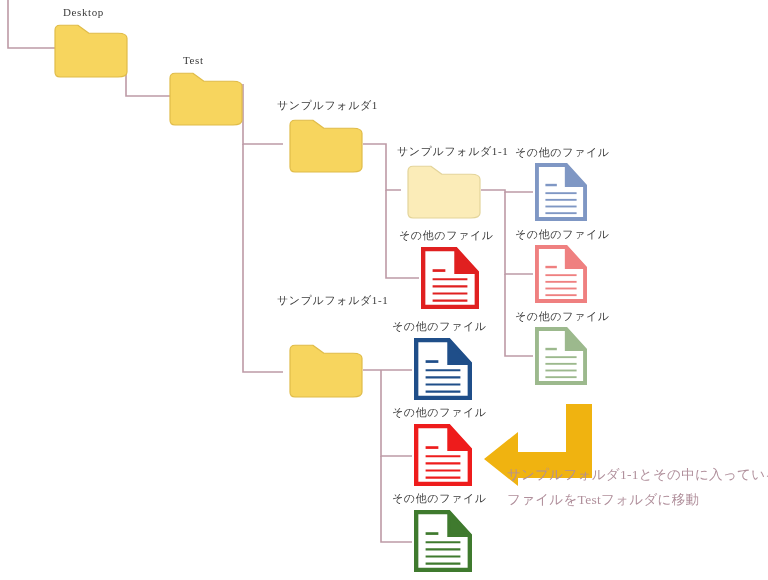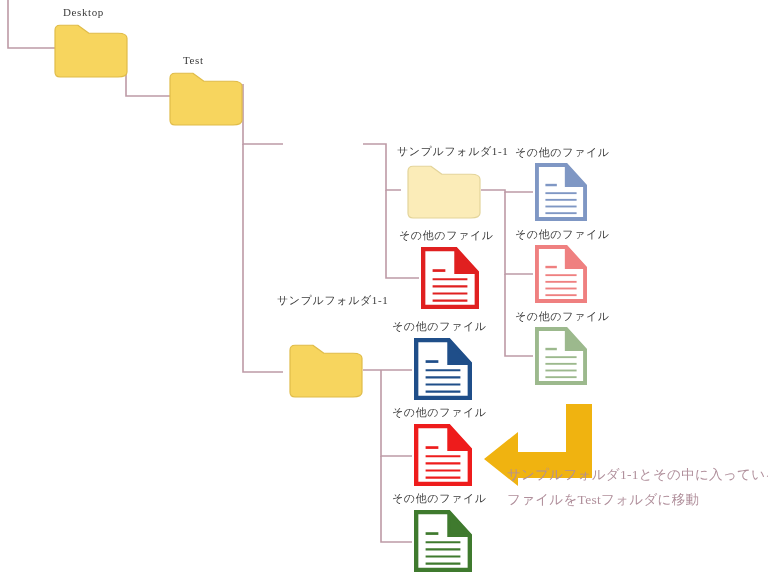--- a/index.html
+++ b/index.html
@@ -70,20 +70,26 @@
         <div class="gfx" style="left: 0px; top: 0px;"><svg width="78" height="57" viewBox="0 0 78 57" xmlns="http://www.w3.org/2000/svg">
             <path d="M 5 8.25 Q 5 3.25 10 3.25 L 27.880000000000003 3.25 L 38.88 11.25 L 68 11.25 Q 77 11.25 77 16.25 L 77 50 Q 77 55 68 55 L 10 55 Q 5 55 5 50 Z" fill="#f7d55e" stroke="#e0bc49" stroke-width="1.2" stroke-linejoin="round"></path>
           </svg></div>
         <div class="lbl" style="left: 13px; top: -16px;">Desktop</div>
       </div>
       <div class="node" style="left: 165px; top: 70px; width: 78px; height: 55px;">
         <div class="gfx" style="left: 0px; top: 0px;"><svg width="78" height="57" viewBox="0 0 78 57" xmlns="http://www.w3.org/2000/svg">
             <path d="M 5 8.25 Q 5 3.25 10 3.25 L 27.880000000000003 3.25 L 38.88 11.25 L 68 11.25 Q 77 11.25 77 16.25 L 77 50 Q 77 55 68 55 L 10 55 Q 5 55 5 50 Z" fill="#f7d55e" stroke="#e0bc49" stroke-width="1.2" stroke-linejoin="round"></path>
           </svg></div>
         <div class="lbl" style="left: 18px; top: -16px;">Test</div>
+      </div>
+      <div class="node" style="left: 285px; top: 117px; width: 78px; height: 55px;">
+        <div class="gfx" style="left: 0px; top: 0px;"><svg width="78" height="57" viewBox="0 0 78 57" xmlns="http://www.w3.org/2000/svg">
+            <path d="M 5 8.25 Q 5 3.25 10 3.25 L 27.880000000000003 3.25 L 38.88 11.25 L 68 11.25 Q 77 11.25 77 16.25 L 77 50 Q 77 55 68 55 L 10 55 Q 5 55 5 50 Z" fill="#f7d55e" stroke="#e0bc49" stroke-width="1.2" stroke-linejoin="round"></path>
+          </svg></div>
+        <div class="lbl" style="left: -8px; top: -18px;">サンプルフォルダ1</div>
       </div>
       <div class="node" style="left: 403px; top: 163px; width: 78px; height: 55px;">
         <div class="gfx" style="left: 0px; top: 0px;"><svg width="78" height="57" viewBox="0 0 78 57" xmlns="http://www.w3.org/2000/svg">
             <path d="M 5 8.25 Q 5 3.25 10 3.25 L 27.880000000000003 3.25 L 38.88 11.25 L 68 11.25 Q 77 11.25 77 16.25 L 77 50 Q 77 55 68 55 L 10 55 Q 5 55 5 50 Z" fill="#fbecb8" stroke="#e3d49a" stroke-width="1.2" stroke-linejoin="round"></path>
           </svg></div>
         <div class="lbl" style="left: -6px; top: -18px;">サンプルフォルダ1-1</div>
       </div>
       <div class="node" style="left: 421px; top: 247px; width: 58px; height: 62px;">
         <div class="gfx" style="left: 0px; top: 0px;"><svg width="58" height="62" viewBox="0 0 58 62" xmlns="http://www.w3.org/2000/svg">
             <path d="M 2.175 2.175 L 34.8 2.175 L 55.825 25.375000000000004 L 55.825 59.825 L 2.175 59.825 Z" fill="#ffffff" stroke="#e02020" stroke-width="4.35" stroke-linejoin="miter"></path>

